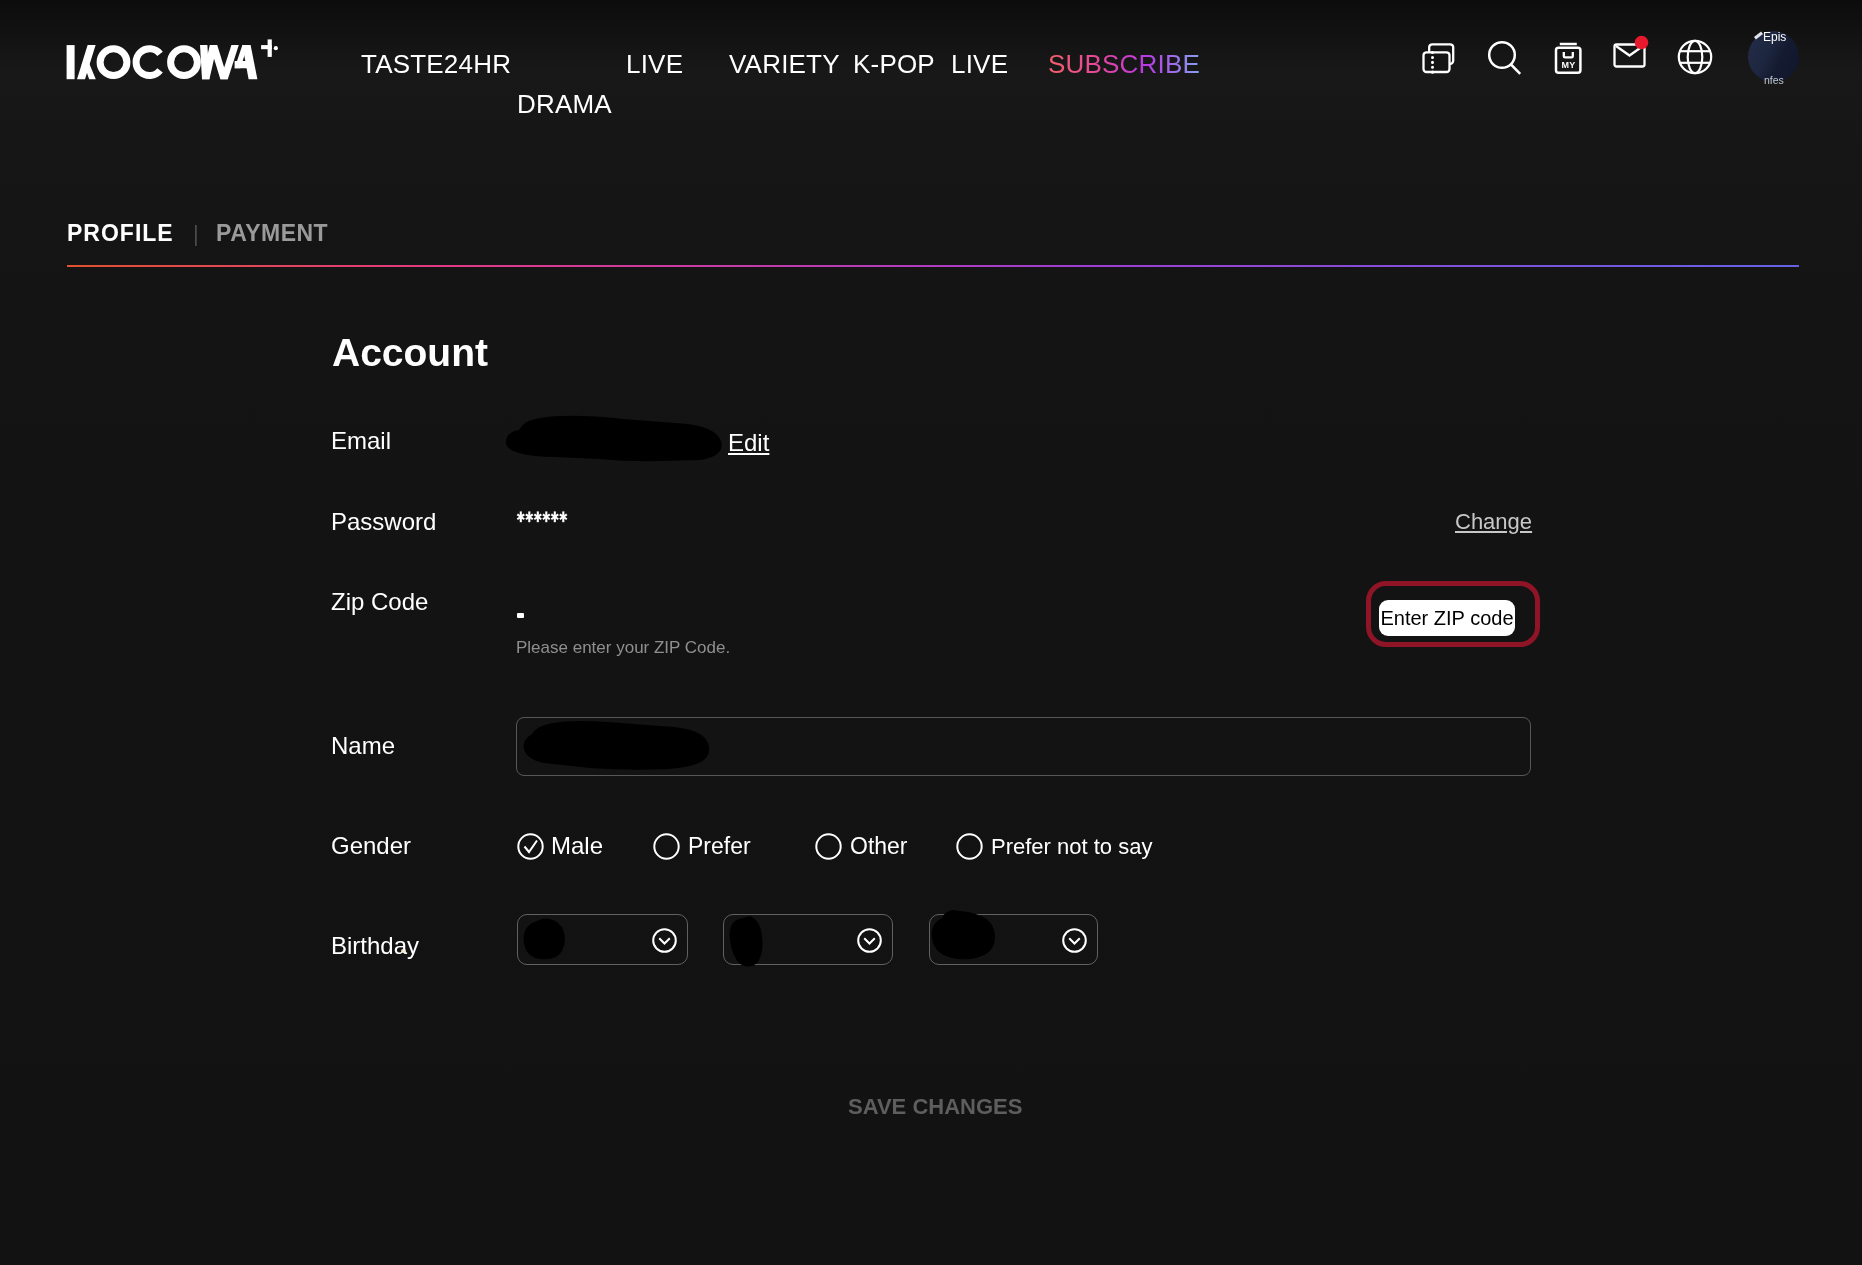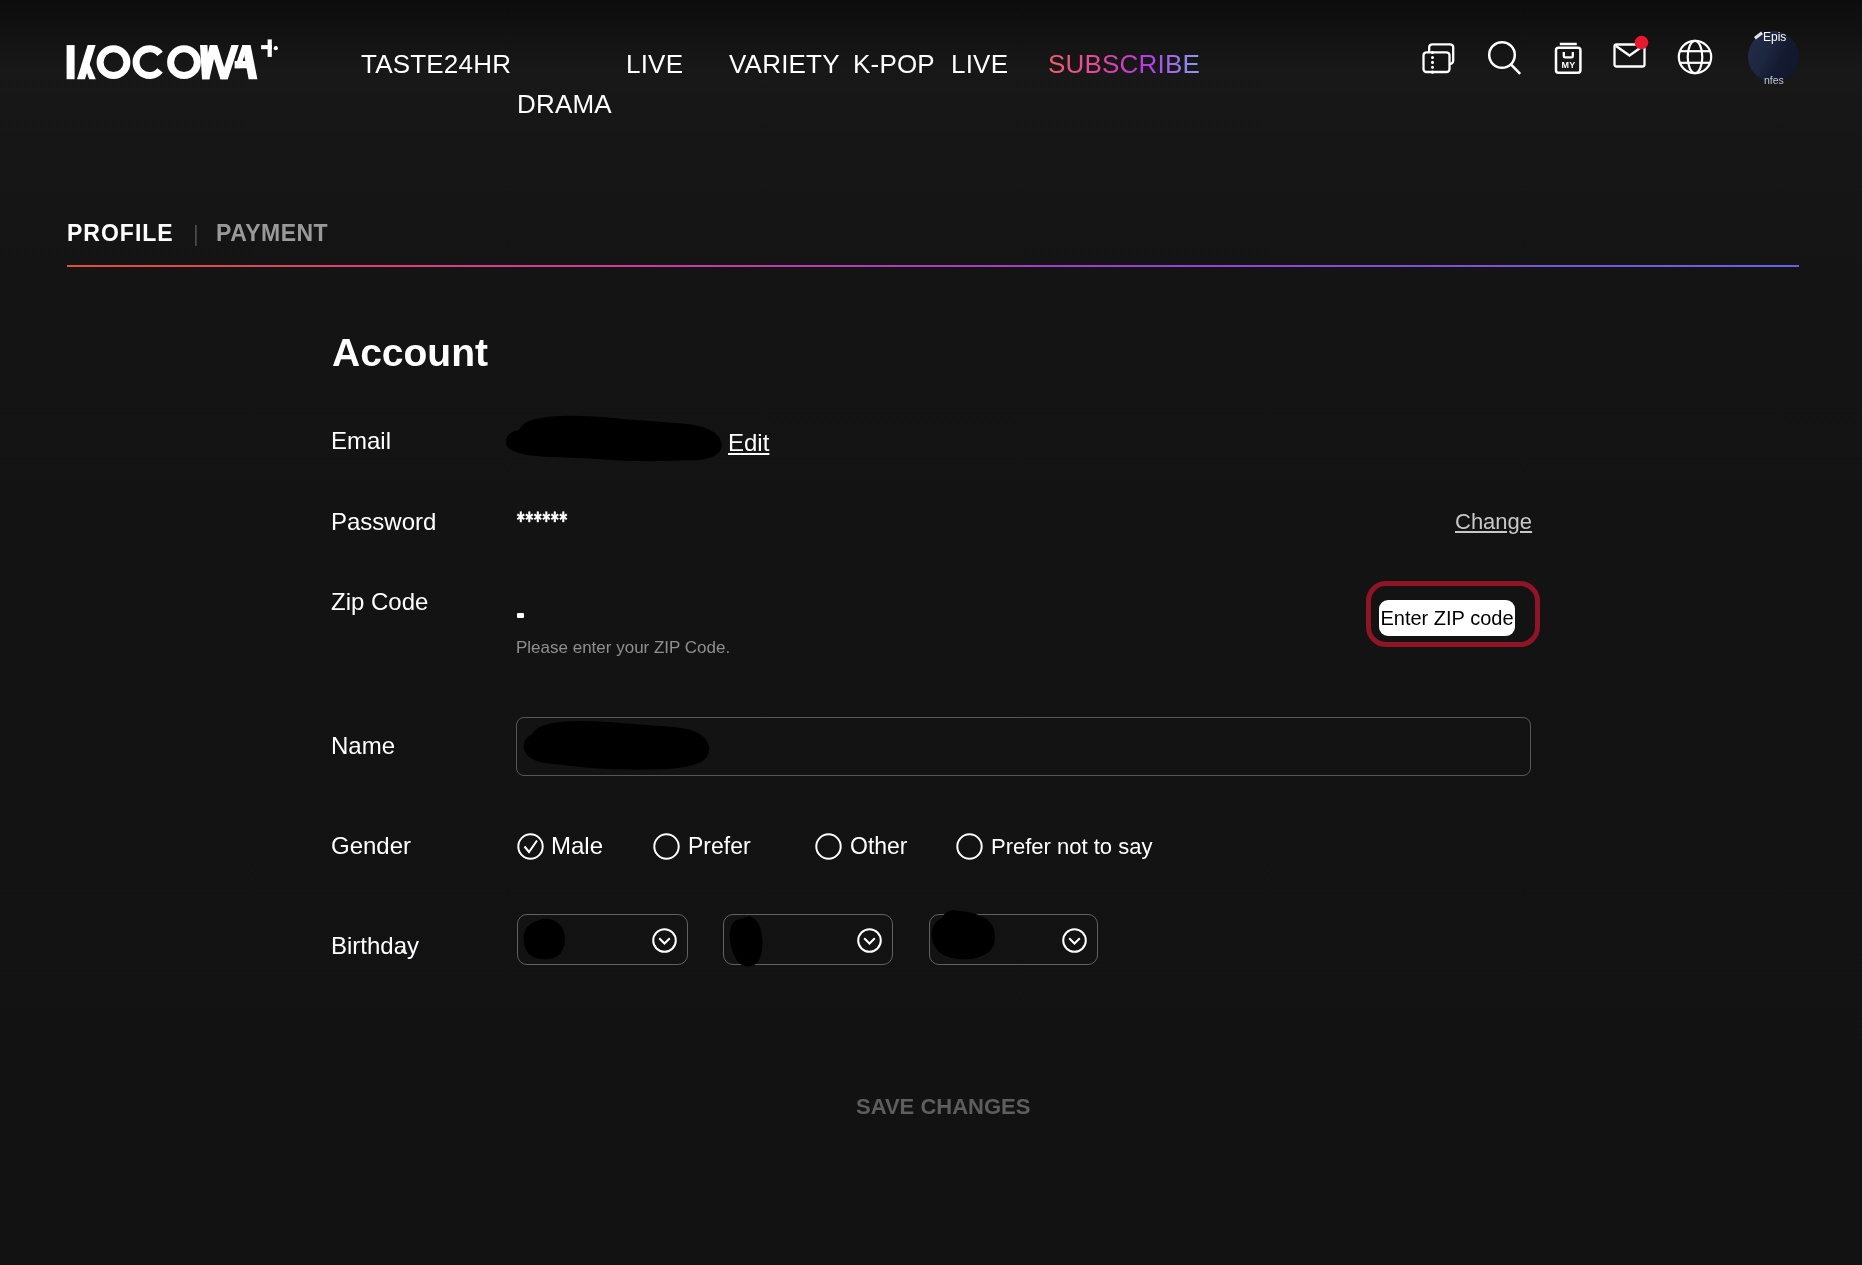--- a/index.html
+++ b/index.html
@@ -181,17 +181,17 @@
   <svg class="abs" style="left:520px;top:913px;" width="50" height="52" viewBox="0 0 50 52">
     <path d="M 12 10 Q 2 16 4 30 Q 6 44 20 46 Q 36 48 42 38 Q 48 26 42 14 Q 34 4 22 6 Z" fill="#000"></path>
   </svg>
   <svg class="abs" style="left:726px;top:912px;" width="42" height="58" viewBox="0 0 42 58">
     <path d="M 10 8 Q 2 14 4 28 Q 6 44 14 52 Q 24 58 32 50 Q 38 40 36 24 Q 34 8 24 4 Z" fill="#000"></path>
   </svg>
   <svg class="abs" style="left:928px;top:908px;" width="72" height="56" viewBox="0 0 72 56">
     <path d="M 14 10 Q 2 16 4 30 Q 6 46 24 50 Q 44 54 58 46 Q 70 38 66 22 Q 62 8 40 4 L 24 2 Q 16 4 14 10 Z" fill="#000"></path>
   </svg>
 
-  <div class="abs" style="left:848px;top:1096px;font-size:22px;line-height:22px;font-weight:bold;color:#5e5e5e;margin-left:8px;">SAVE CHANGES</div>
+  <div class="abs" style="left:848px;top:1096px;font-size:22px;line-height:22px;font-weight:bold;color:#5e5e5e;">SAVE CHANGES</div>
 
   <div class="abs" style="left:401px;top:949px;width:5px;height:4px;background:#f5edd8;border-radius:2px;opacity:0.9;"></div>
 
 </div>
 
 </body></html>

